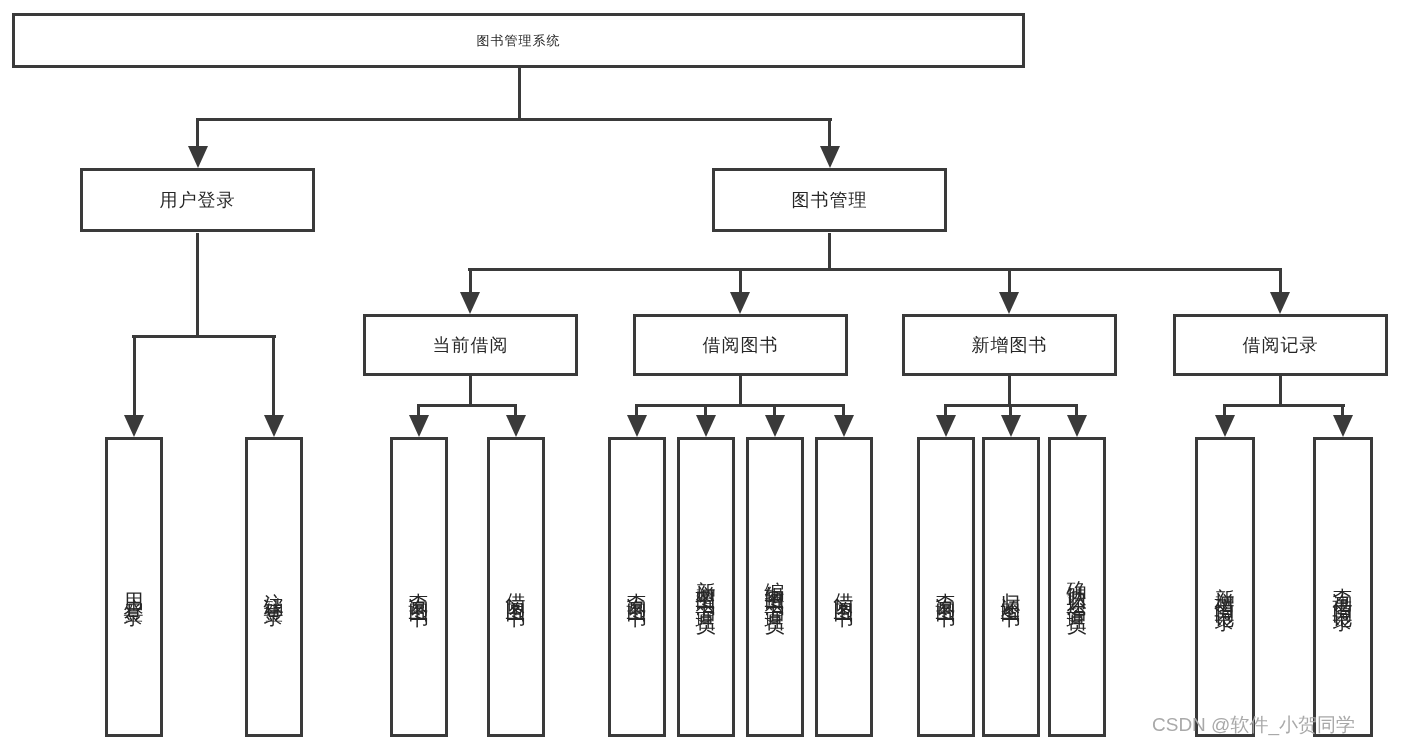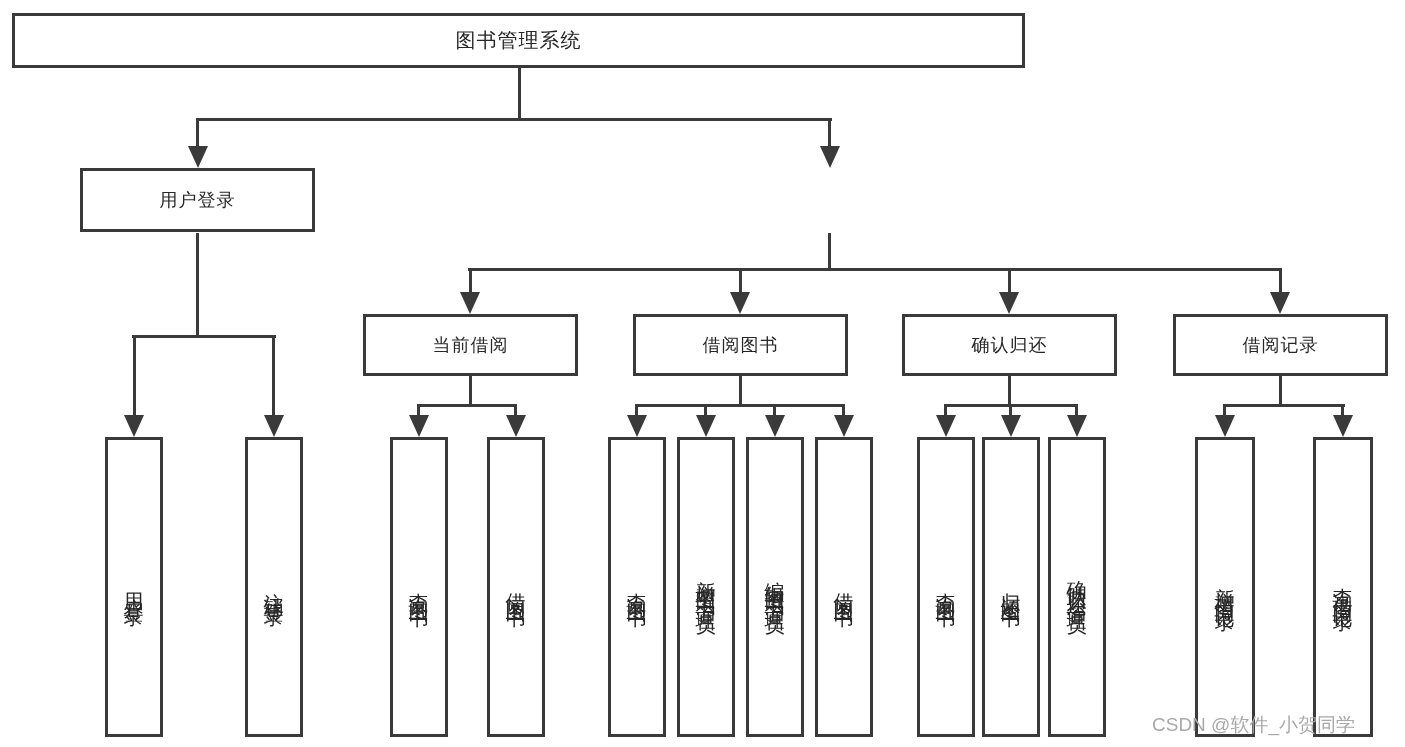--- a/index.html
+++ b/index.html
@@ -23,21 +23,21 @@
     display: flex;
     align-items: center;
     justify-content: center;
   }
   .box .lbl {
     font-size: 18px;
     color: #262626;
     letter-spacing: 1px;
     white-space: nowrap;
   }
-  .root .lbl { font-size: 20px; }
+  .root .lbl { font-size: 13px; }
 
   .leaf .vlbl {
     writing-mode: vertical-rl;
     text-orientation: mixed;
     font-size: 20px;
     letter-spacing: 5px;
     color: #262626;
     line-height: 1;
   }
 
@@ -75,20 +75,23 @@
 
   <div class="ln" style="left:518px; top:68px; width:3px; height:52px;"></div>
   <div class="ln" style="left:196px; top:118px; width:636px; height:3px;"></div>
   <div class="ln" style="left:196px; top:118px; width:3px; height:32px;"></div>
   <div class="ln" style="left:828px; top:118px; width:3px; height:32px;"></div>
   <div class="arrow" style="left:188px; top:146px;"></div>
   <div class="arrow" style="left:820px; top:146px;"></div>
 
   <div class="box" style="left:80px; top:168px; width:235px; height:64px;">
     <span class="lbl">用户登录</span>
+  </div>
+  <div class="box" style="left:712px; top:168px; width:235px; height:64px;">
+    <span class="lbl">图书管理</span>
   </div>
 
   <div class="ln" style="left:196px; top:233px; width:3px; height:103px;"></div>
   <div class="ln" style="left:132px; top:335px; width:144px; height:3px;"></div>
   <div class="ln" style="left:133px; top:335px; width:3px; height:82px;"></div>
   <div class="ln" style="left:272px; top:335px; width:3px; height:82px;"></div>
   <div class="arrow" style="left:124px; top:415px;"></div>
   <div class="arrow" style="left:264px; top:415px;"></div>
 
   <div class="ln" style="left:828px; top:233px; width:3px; height:37px;"></div>
@@ -102,21 +105,21 @@
   <div class="arrow" style="left:999px; top:292px;"></div>
   <div class="arrow" style="left:1270px; top:292px;"></div>
 
   <div class="box" style="left:363px; top:314px; width:215px; height:62px;">
     <span class="lbl">当前借阅</span>
   </div>
   <div class="box" style="left:633px; top:314px; width:215px; height:62px;">
     <span class="lbl">借阅图书</span>
   </div>
   <div class="box" style="left:902px; top:314px; width:215px; height:62px;">
-    <span class="lbl">确认归还</span>
+    <span class="lbl">新增图书</span>
   </div>
   <div class="box" style="left:1173px; top:314px; width:215px; height:62px;">
     <span class="lbl">借阅记录</span>
   </div>
 
   <div class="ln" style="left:469px; top:376px; width:3px; height:31px;"></div>
   <div class="ln" style="left:418px; top:404px; width:99px; height:3px;"></div>
   <div class="ln" style="left:417px; top:404px; width:3px; height:13px;"></div>
   <div class="ln" style="left:514px; top:404px; width:3px; height:13px;"></div>
   <div class="arrow" style="left:409px; top:415px;"></div>

